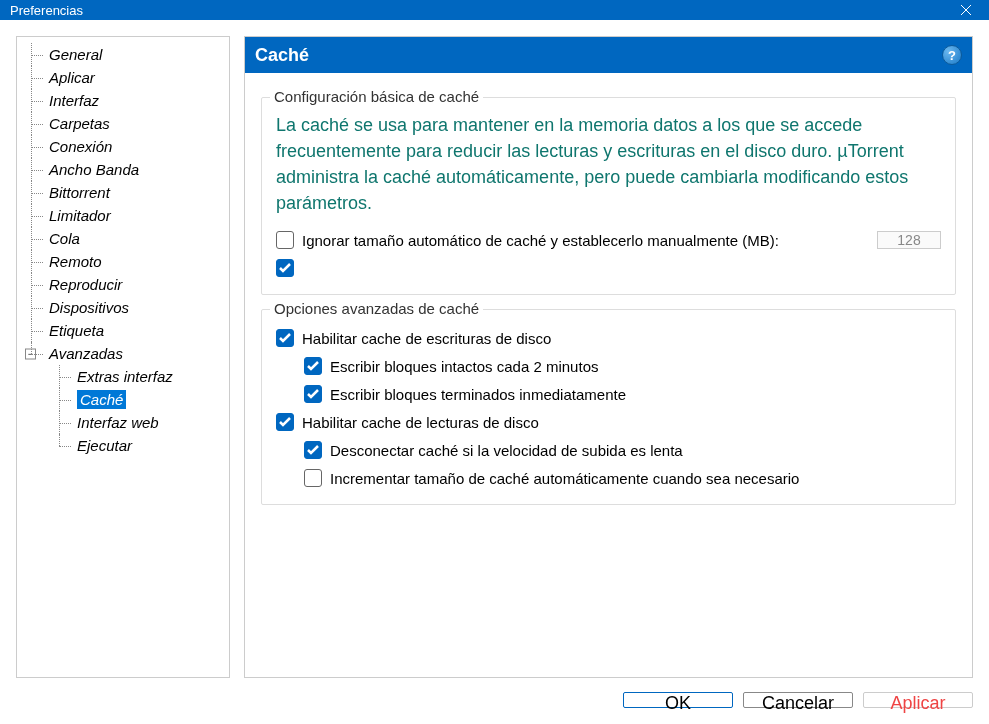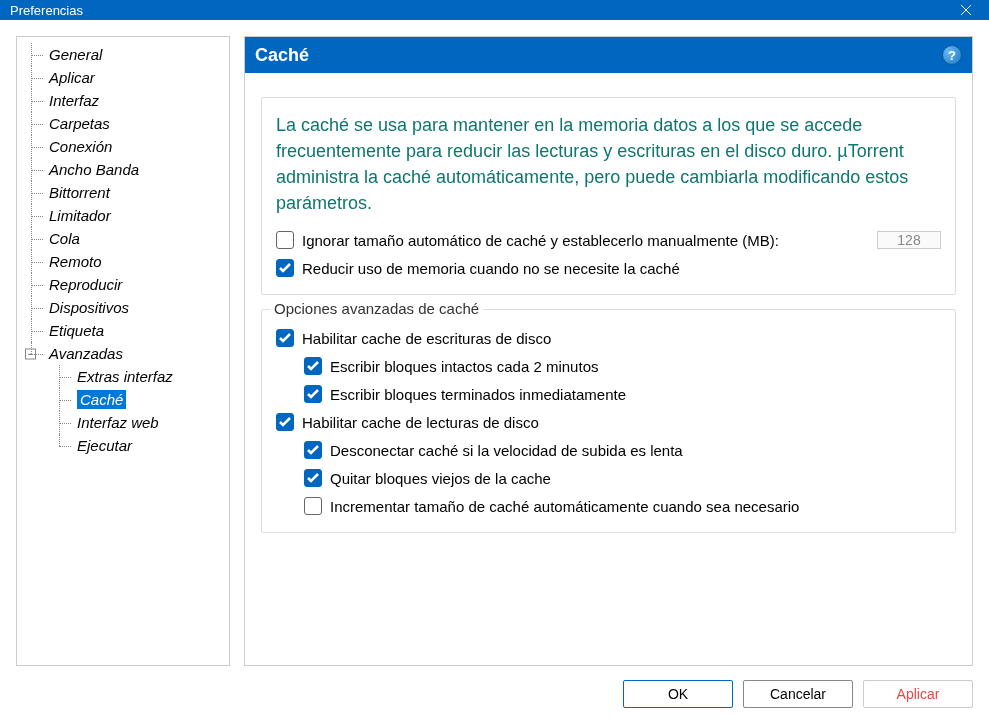--- a/index.html
+++ b/index.html
@@ -228,24 +228,24 @@
     font-size: 14px;
   }
   .footer {
     display: flex;
     justify-content: flex-end;
     gap: 10px;
     padding: 14px 16px 16px 16px;
   }
   .btn {
     min-width: 110px;
-    height: 28px;
+    height: 16px;
     border: 1px solid #888;
     background: #fff;
-    font-size: 14px;
+    font-size: 18px;
     cursor: pointer;
     border-radius: 2px;
   }
   .btn.default { border: 1.5px solid #0067c0; }
   .btn:disabled {
     color: #ef4444;
     border-color: #ccc;
     cursor: default;
   }
 </style>
@@ -284,35 +284,35 @@
     </div>
 
   <div class="main">
     <div class="header-bar">
       <span>Caché</span>
       <div class="help-icon">?</div>
     </div>
     <div class="panel">
 
       <div class="fieldset">
+        <div class="legend">Configuración básica de caché</div>
         <div class="desc">La caché se usa para mantener en la memoria datos a los que se accede frecuentemente para reducir las lecturas y escrituras en el disco duro. µTorrent administra la caché automáticamente, pero puede cambiarla modificando estos parámetros.</div>
 
         <div class="check-row">
           <div class="cb"></div>
           <label>Ignorar tamaño automático de caché y establecerlo manualmente (MB):</label>
           <input class="num-input" disabled="" value="128" style="">
         </div>
 
         <div class="check-row">
           <div class="cb checked">
               <svg width="12" height="10" viewBox="0 0 12 10">
                 <path d="M1 5 L4 8 L11 1"></path>
               </svg>
             </div>
-          <label>Reducir uso de memoria cuando no se necesite la caché</label>
         </div>
       </div>
 
       <div class="fieldset">
         <div class="legend">Opciones avanzadas de caché</div>
 
         <div class="check-row">
           <div class="cb checked">
               <svg width="12" height="10" viewBox="0 0 12 10">
                 <path d="M1 5 L4 8 L11 1"></path>
@@ -345,28 +345,20 @@
             </div>
           <label>Habilitar cache de lecturas de disco</label>
         </div>
         <div class="check-row indent1">
           <div class="cb checked">
               <svg width="12" height="10" viewBox="0 0 12 10">
                 <path d="M1 5 L4 8 L11 1"></path>
               </svg>
             </div>
           <label>Desconectar caché si la velocidad de subida es lenta</label>
-        </div>
-        <div class="check-row indent1">
-          <div class="cb checked">
-              <svg width="12" height="10" viewBox="0 0 12 10">
-                <path d="M1 5 L4 8 L11 1"></path>
-              </svg>
-            </div>
-          <label>Quitar bloques viejos de la cache</label>
         </div>
         <div class="check-row indent1">
           <div class="cb"></div>
           <label>Incrementar tamaño de caché automáticamente cuando sea necesario</label>
         </div>
       </div>
 
     </div>
   </div>
 </div>

